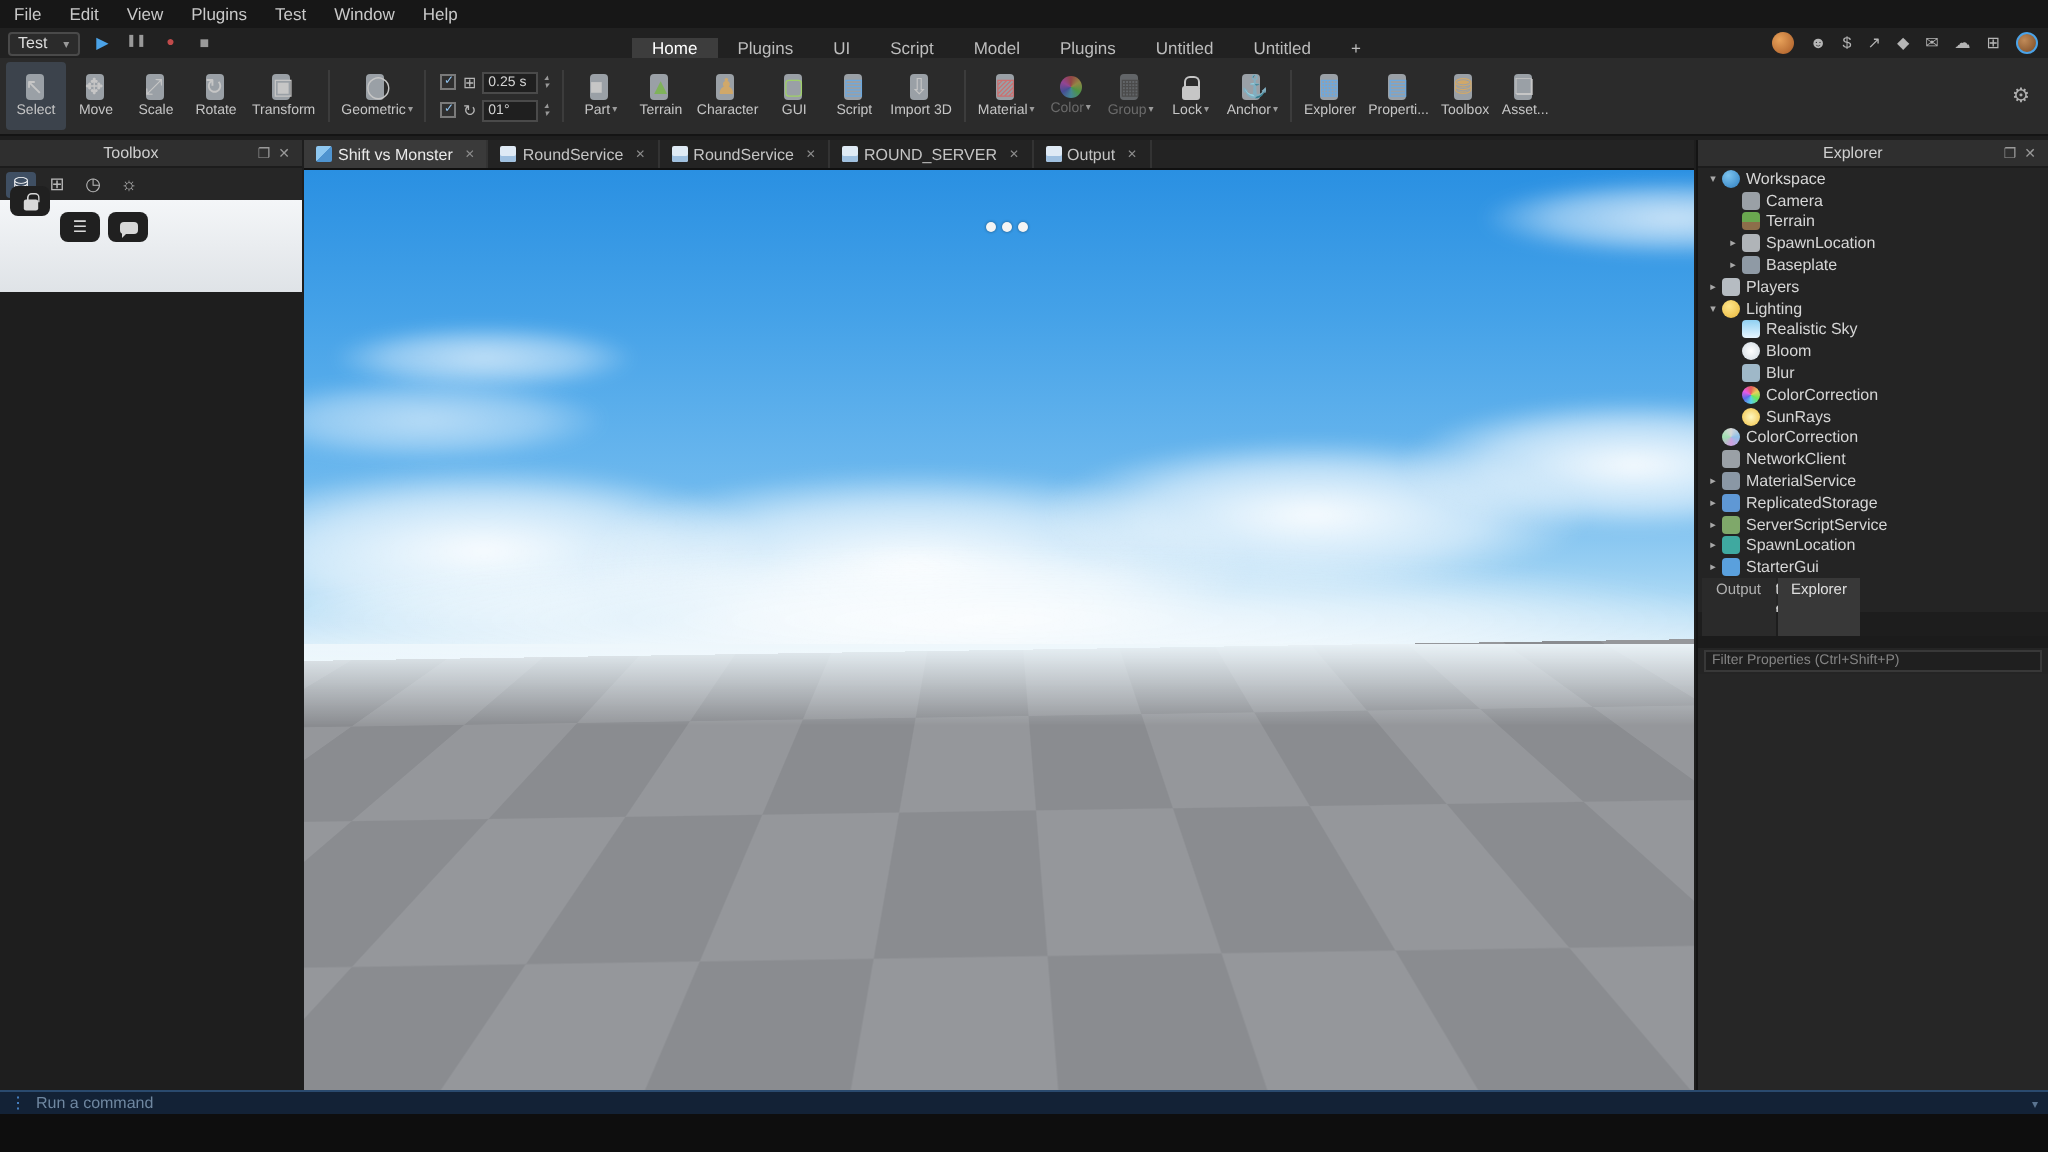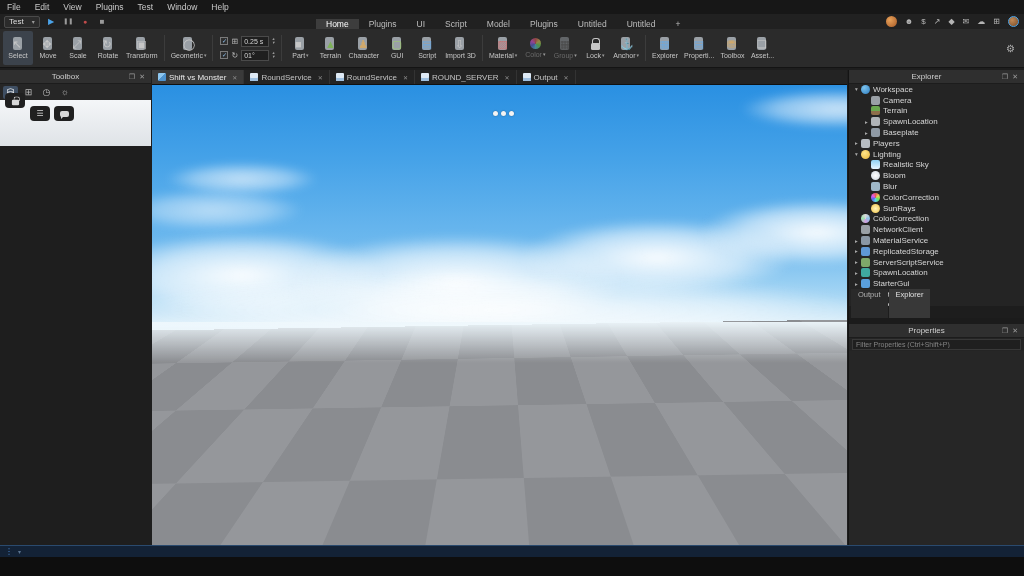--- a/index.html
+++ b/index.html
@@ -538,31 +538,27 @@
           <span class="arr">▸</span>
           <span class="tico i-starterplayer"></span>
           <span>StarterPlayer</span>
         </div>
     </div>
     <div class="mini-tabs">
       <span class="mtab">Output</span>
       <span class="mtab active">Explorer</span>
     </div>
     <div class="panel-gap"></div>
-    <div class="panel-hdr">
-      <span class="title">Properties</span>
-      <span class="hdr-ic">❐</span>
-      <span class="hdr-ic">✕</span>
-    </div>
     <div class="filter-row">
       <input class="filter-input" placeholder="Filter Properties (Ctrl+Shift+P)" style="">
     </div>
     <div class="props-empty"></div>
   </div>
 
   <div id="cmdbar">
     <span class="dots">⋮</span>
+    <input class="cmd-input" placeholder="Run a command" style="">
     <span class="caret">▾</span>
   </div>
 
   <div id="bottomstrip"></div>
 
 </div>
 
 </body></html>

